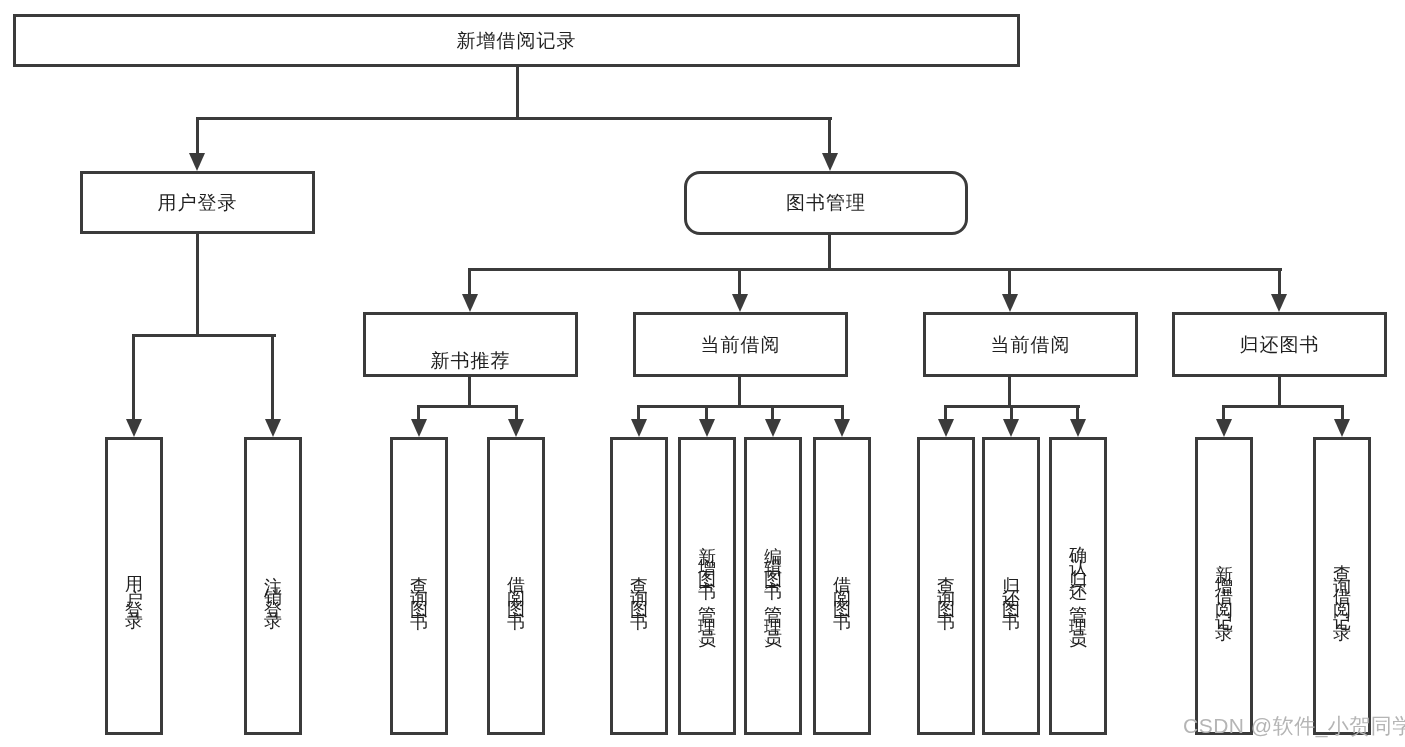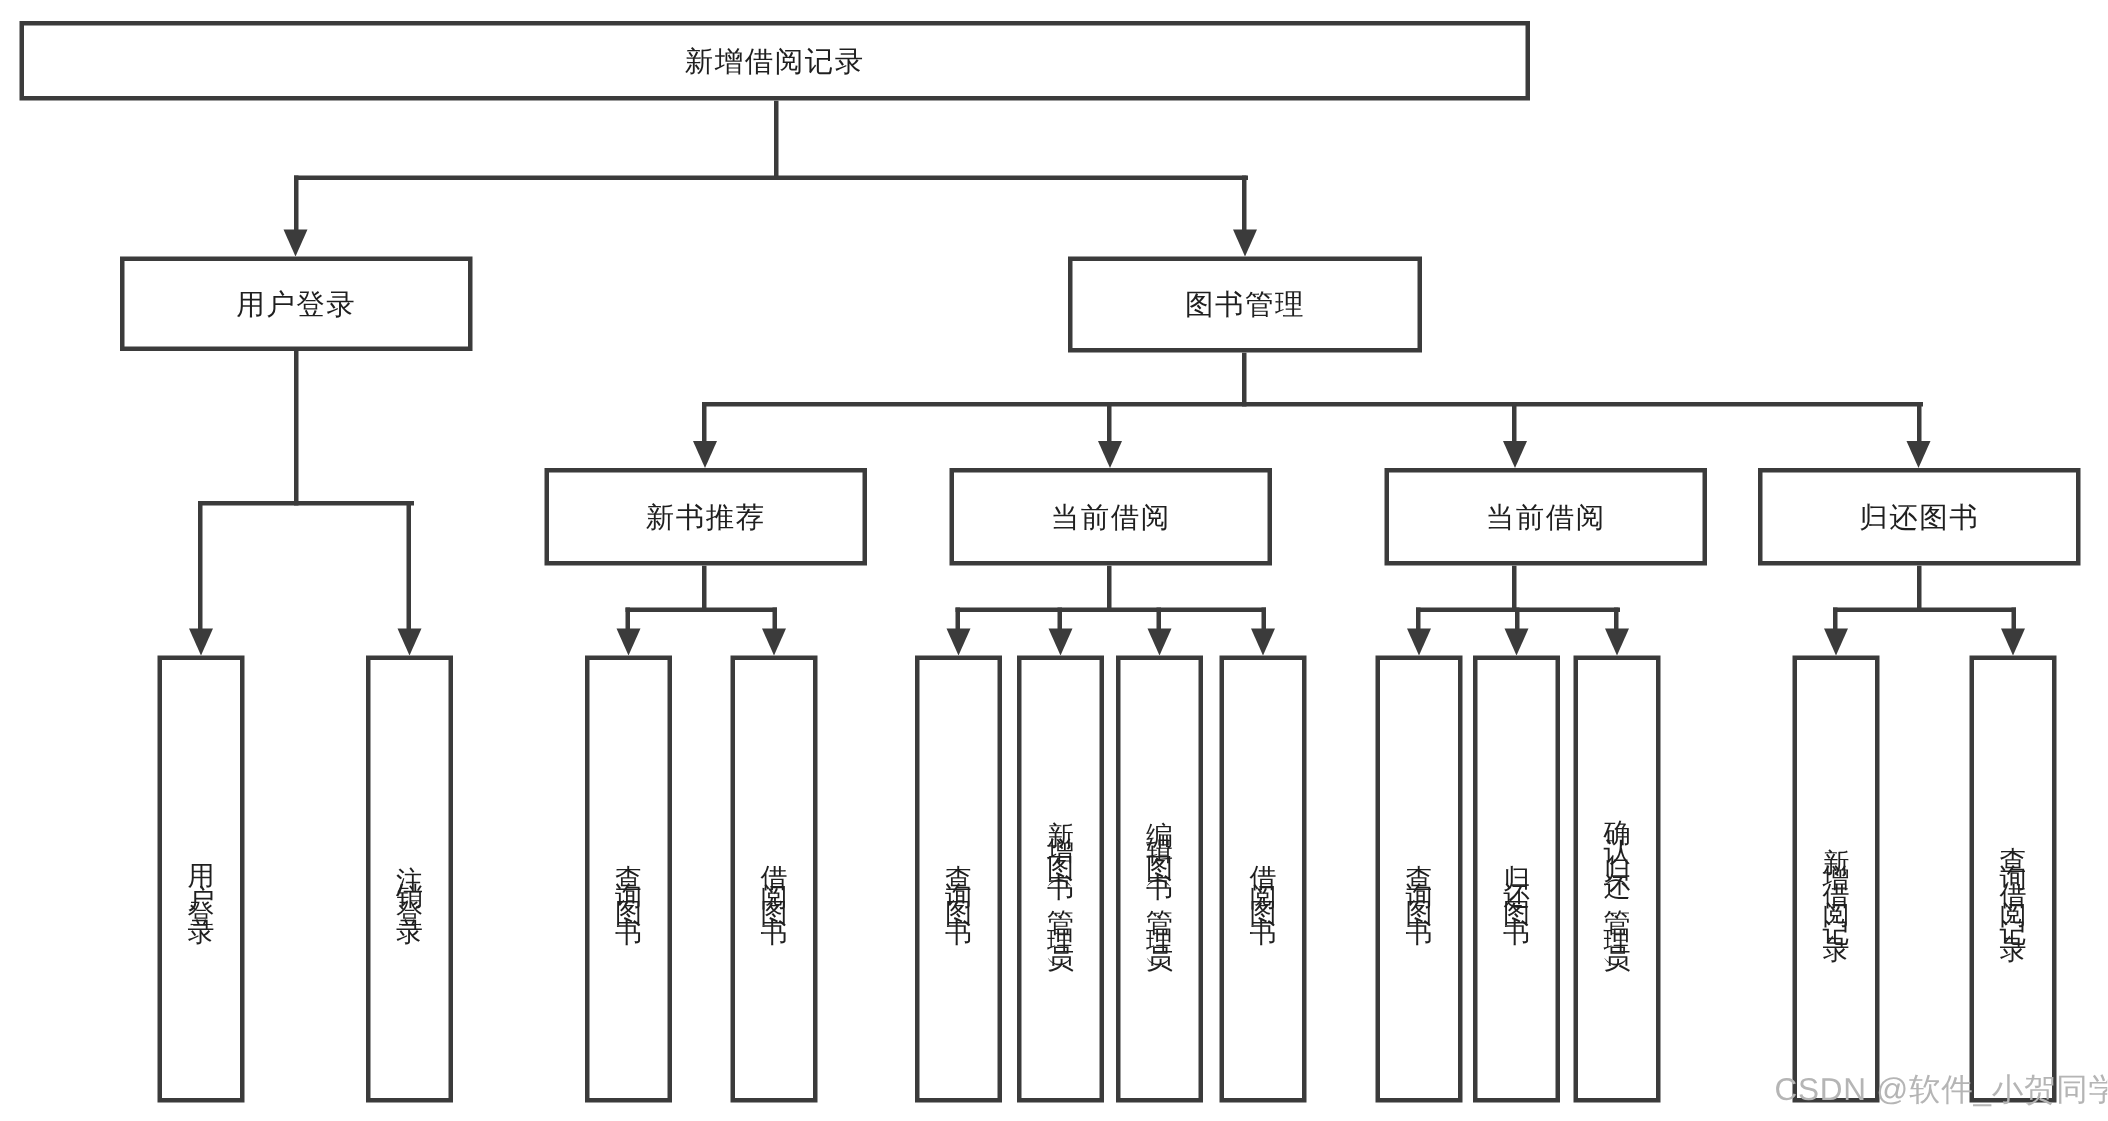--- a/index.html
+++ b/index.html
@@ -138,25 +138,25 @@
   <div class="arrow" style="left:1334px; top:419px;"></div>
 
   <div class="box" style="left:13px; top:14px; width:1007px; height:53px;">
     <span>新增借阅记录</span>
   </div>
 
   <div class="box" style="left:80px; top:171px; width:235px; height:63px;">
     <span>用户登录</span>
   </div>
 
-  <div class="box" style="left:712px; top:171px; width:236px; height:64px;">
+  <div class="box" style="left:684px; top:171px; width:284px; height:64px;border-radius:16px;">
     <span>图书管理</span>
   </div>
 
-  <div class="box" style="left:363px; top:312px; width:215px; height:65px;">
+  <div class="box" style="left:363px; top:312px; width:215px; height:65px;align-items:flex-end;">
     <span>新书推荐</span>
   </div>
 
   <div class="box" style="left:633px; top:312px; width:215px; height:65px;">
     <span>当前借阅</span>
   </div>
 
   <div class="box" style="left:903px; top:312px; width:215px; height:65px;margin-left:20px;">
     <span>当前借阅</span>
   </div>

